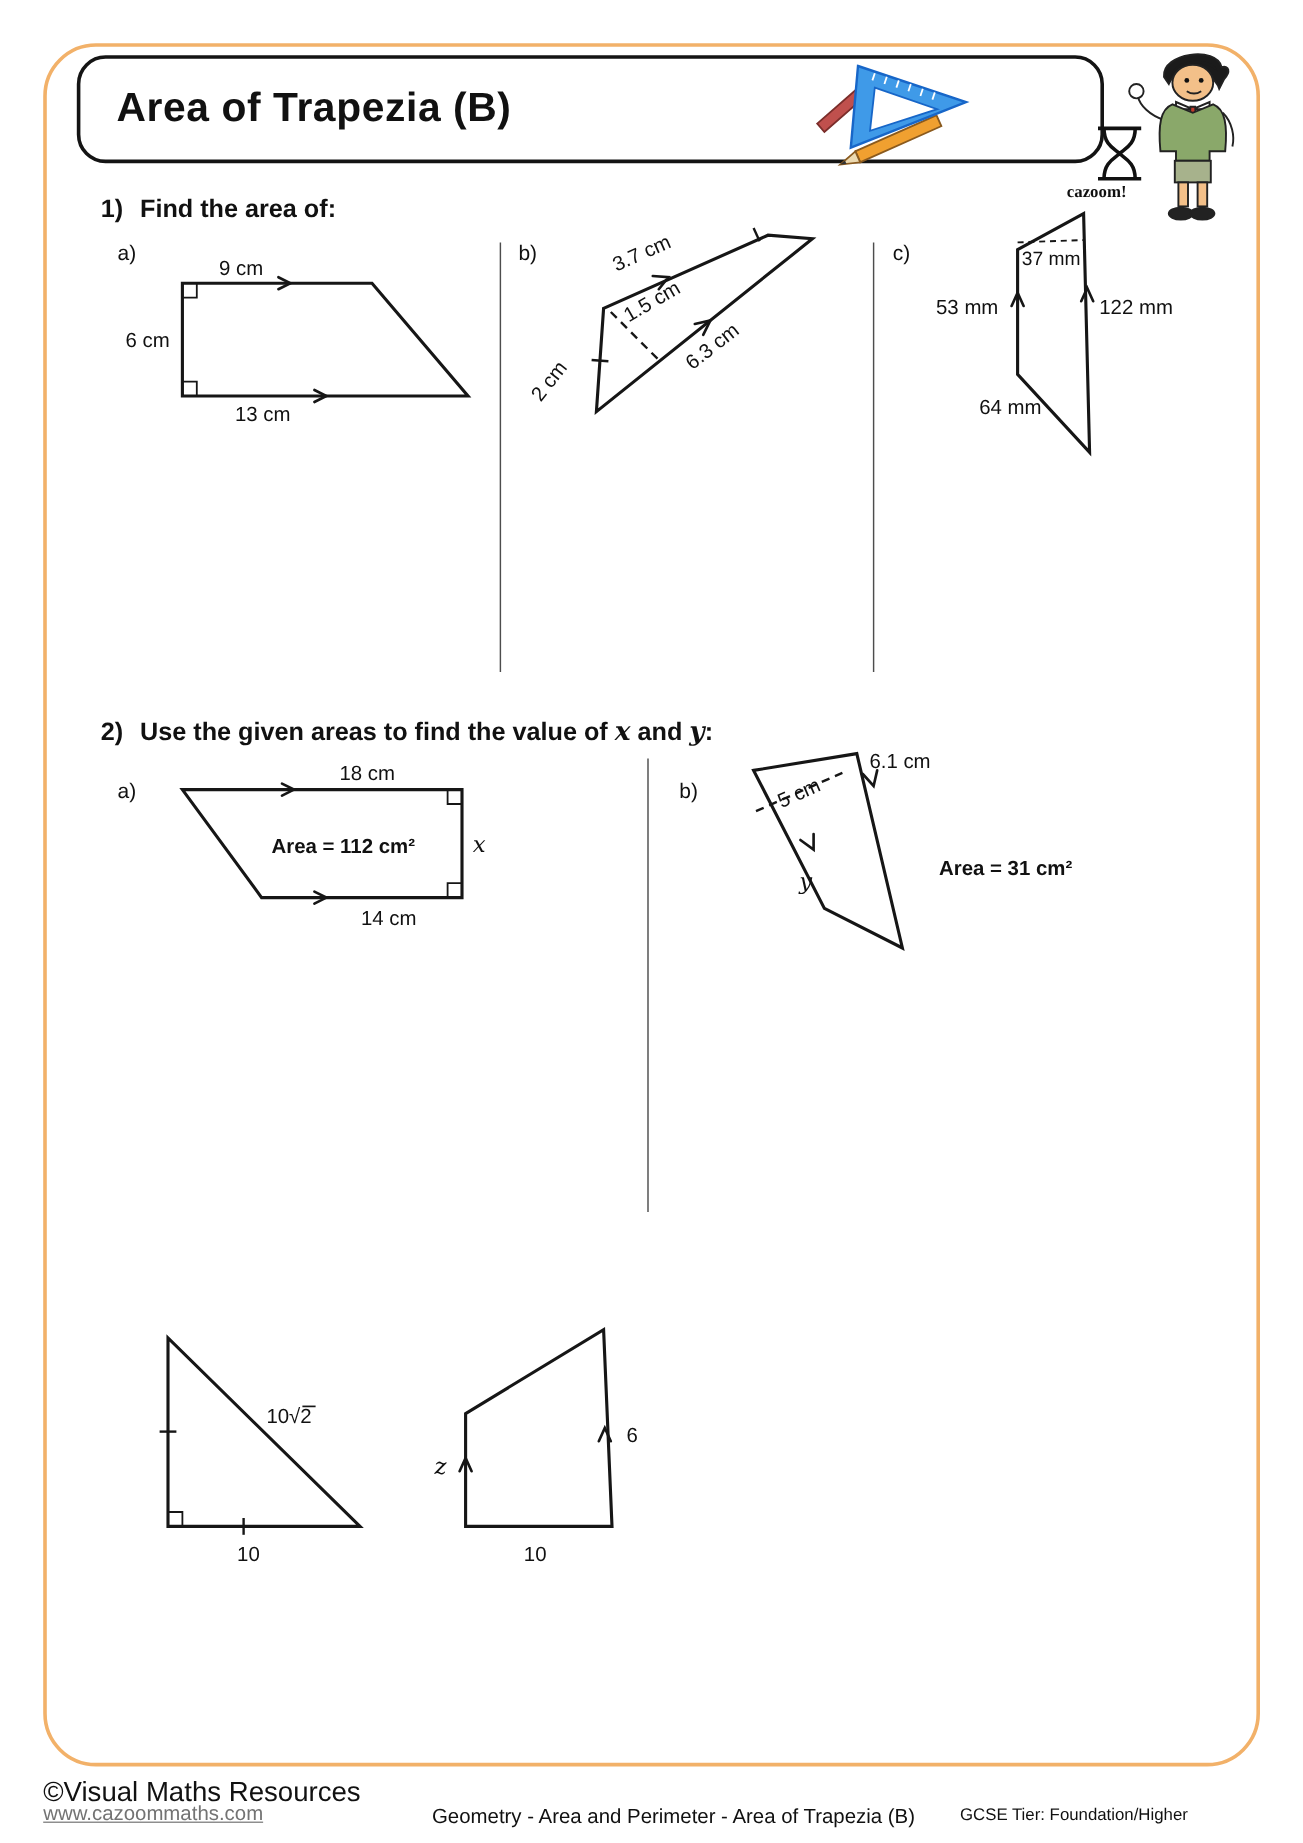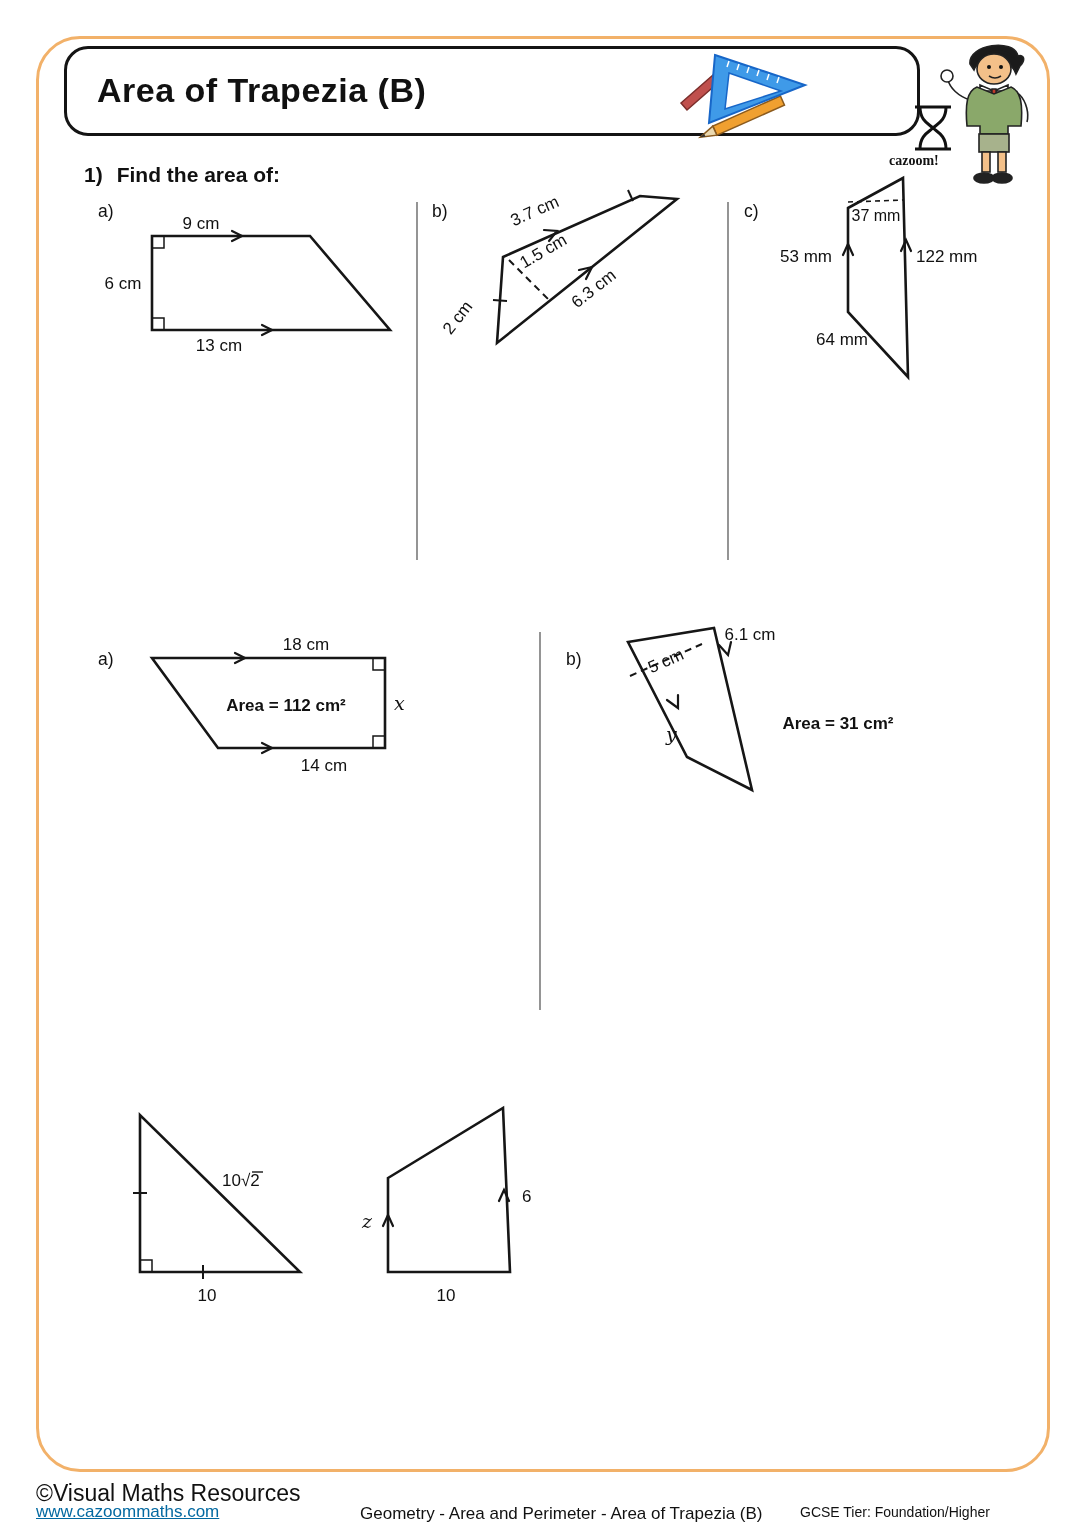--- a/index.html
+++ b/index.html
@@ -8,21 +8,21 @@
   .page-border { position:absolute; left:36px; top:36px; width:1014px; height:1436px;
                  border:3px solid #f2b169; border-radius:44px; }
   .header-box { position:absolute; left:64px; top:46px; width:856px; height:90px;
                 border:3px solid #141414; border-radius:24px; background:#fff;padding-left:24px; }
   .title { position:absolute; left:30px; top:22px; font-size:34px; font-weight:bold; letter-spacing:0.5px; }
   .q-heading { position:absolute; left:66px; font-size:21px; font-weight:bold; white-space:nowrap;margin-left:18px; }
   .q-num { display:inline-block; margin-right:14px; }
   .hvar { font-family:"DejaVu Serif",serif; font-style:italic; font-weight:bold; font-size:22px; }
   .diagram { position:absolute; }
   .footer-copy { position:absolute; left:36px; top:1480px; font-size:23px; }
-  .footer-link { position:absolute; left:36px; top:1502px; font-size:17px; color:#0369a1; text-decoration:underline; cursor:pointer; }
+  .footer-link { position:absolute; left:36px; top:1502px; font-size:17px; color:#737373; text-decoration:underline; cursor:pointer; }
   .footer-center { position:absolute; left:328px; top:1504px; font-size:17px;margin-left:32px; }
   .footer-tier { position:absolute; left:800px; top:1504px; font-size:14px; }
   .logo-wrap { position:absolute; left:822px; top:54px; width:88px; height:78px; }
   .logo-text { position:absolute; left:0; top:50px; width:88px; text-align:left;
                font-family:"Liberation Serif",serif; font-weight:bold; font-size:14px; }
   
   .shape { fill:none; stroke:#161616; stroke-width:2.6; stroke-linejoin:miter; }
   .mark  { fill:none; stroke:#161616; stroke-width:1.5; }
   .markline { stroke:#161616; stroke-width:2; }
   .arrow { fill:none; stroke:#161616; stroke-width:2.2; stroke-linecap:round; }
@@ -134,20 +134,23 @@
     <path class="shape" d="M788,38 L843,8 L848,207 L788,142 Z"></path>
     <path class="dashline" d="M788,32 L844,30" style="stroke-width:1.6;stroke-dasharray:5 4"></path>
     <path class="arrow" d="M783,85 L788,74 L793,85"></path>
     <path class="arrow" d="M841,81 L846,70 L851,81"></path>
     <text class="lbl lbl-s" x="816" y="51" text-anchor="middle">37 mm</text>
     <text class="lbl" x="746" y="92" text-anchor="middle">53 mm</text>
     <text class="lbl" x="856" y="92">122 mm</text>
     <text class="lbl" x="782" y="175" text-anchor="middle">64 mm</text>
   </svg>
 
+  <div class="q-heading" style="top:597px">
+    <span class="q-num">2)</span><span><span>Use the given areas to find the value of </span><span class="hvar">x</span><span> and </span><span class="hvar">y</span><span>:</span></span>
+  </div>
 
   <svg class="diagram" style="left:60px;top:620px" width="990" height="400" viewBox="0 0 990 400">
 
     <text class="lbl part" x="38" y="45">a)</text>
     <path class="shape" d="M92,38 L325,38 L325,128 L158,128 Z"></path>
     <path class="mark" d="M313,38 L313,50 L325,50"></path>
     <path class="mark" d="M313,128 L313,116 L325,116"></path>
     <path class="arrow" d="M175,33 L185,38 L175,43"></path>
     <path class="arrow" d="M202,123 L212,128 L202,133"></path>
     <text class="lbl" x="246" y="30" text-anchor="middle">18 cm</text>

